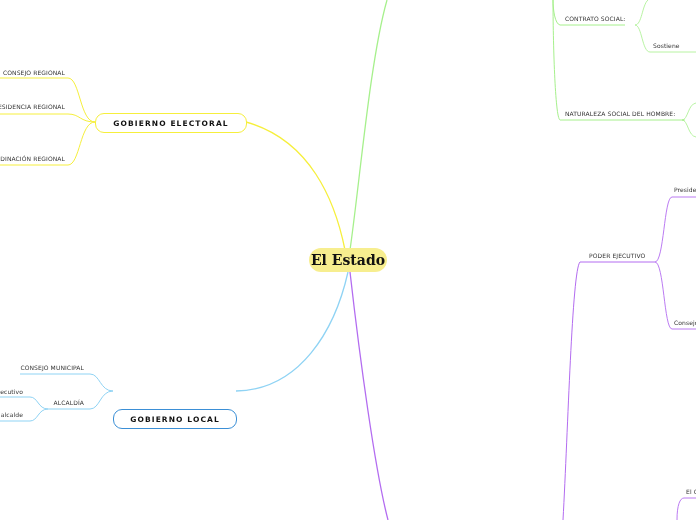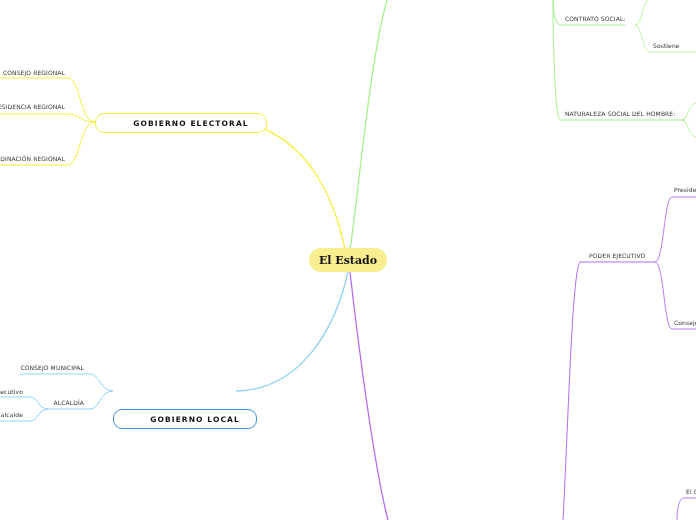--- a/index.html
+++ b/index.html
@@ -4,27 +4,27 @@
   <style>
     html, body { margin: 0; padding: 0; background: #ffffff; }
     body { width: 696px; height: 520px; position: relative; overflow: hidden; font-family: "Liberation Sans", sans-serif; }
     svg.links { position: absolute; left: 0; top: 0; }
     .label { position: absolute; font-size: 6px; color: #333333; white-space: nowrap; letter-spacing: 0.1px; font-family: "DejaVu Sans", sans-serif; }
     .label.right { text-align: right; }
     .central {
       position: absolute; left: 309px; top: 248px; width: 78px; height: 24px;
       background: #f7ee8f; border-radius: 12px;
       display: flex; align-items: center; justify-content: center;
-      font-family: "DejaVu Serif", serif; font-weight: bold; font-size: 11px; color: #111;
+      font-family: "DejaVu Serif", serif; font-weight: bold; font-size: 14px; color: #111;
     }
     .main-topic {
       position: absolute; height: 18px; border-radius: 9px; background: #ffffff;
       display: flex; align-items: center; justify-content: center;
       font-family: "DejaVu Sans", sans-serif; font-weight: 900; font-size: 7.5px;
-      letter-spacing: 1.1px; color: #111; padding-left: 20px;
+      letter-spacing: 1.1px; color: #111;
     }
     .topic-electoral { left: 95px; top: 113px; width: 150px; border: 1.3px solid #f6ef3c; }
     .topic-local { left: 113px; top: 382px; width: 122px; border: 1.3px solid #3b8fd6; margin-top: 27px; }
   </style>
 </head>
 <body>
 
 <svg class="links" width="696" height="520">
 
   <path d="M345 250 C 335 200, 310 140, 246 122" stroke="#f6ef3c" stroke-width="1.3" fill="none"></path>

